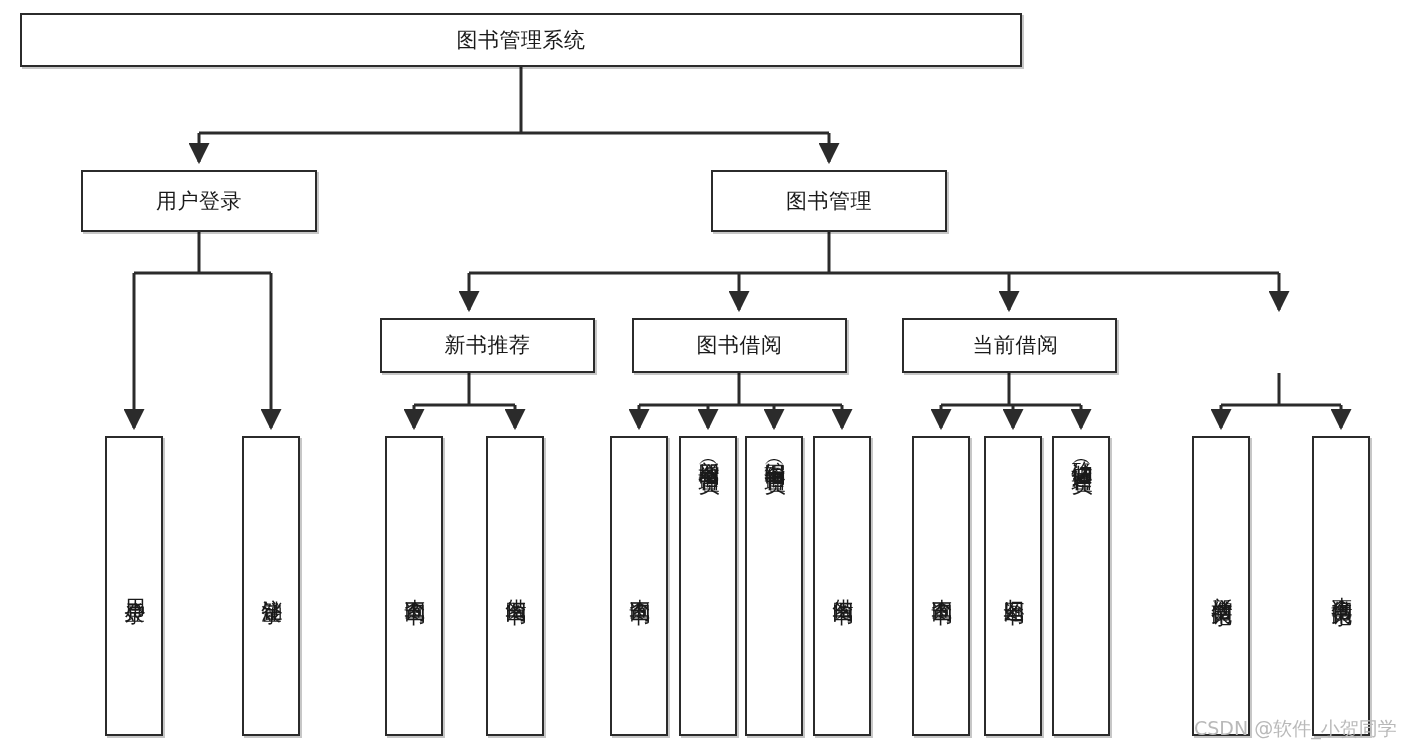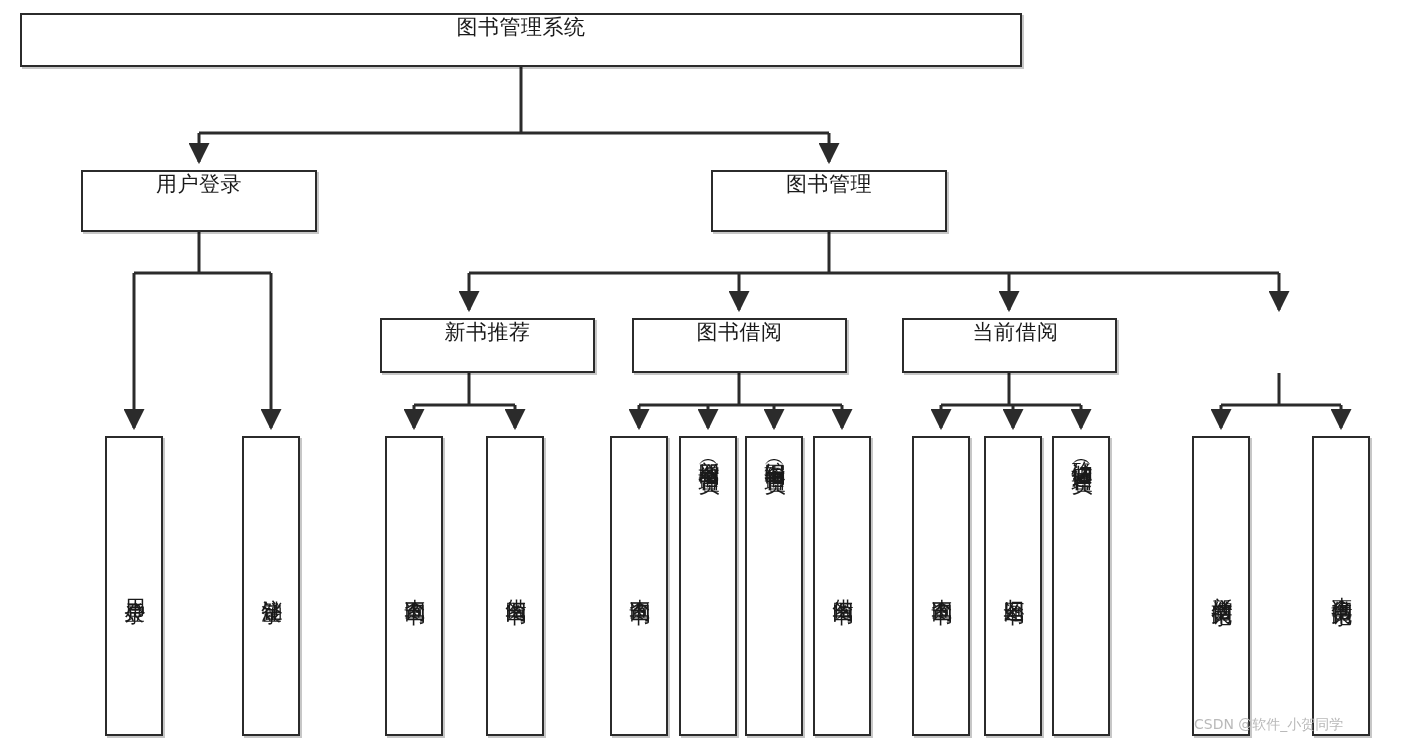--- a/index.html
+++ b/index.html
@@ -24,21 +24,21 @@
     width: 1405px;
     height: 747px;
   }
   .node {
     position: absolute;
     box-sizing: border-box;
     background: #ffffff;
     border: 2px solid #2b2b2b;
     box-shadow: 2px 2px 0 rgba(0,0,0,0.22);
     display: flex;
-    align-items: flex-start;
+    align-items: center;
     justify-content: center;
     color: #1a1a1a;
     z-index: 2;
   }
   .node-label {
     font-size: 21px;
     line-height: 1.15;
     letter-spacing: 0.5px;
     white-space: nowrap;
   }
@@ -57,21 +57,21 @@
     white-space: normal;
     text-align: center;
   }
   
   .node.vertical.top-aligned {
     align-items: flex-start;
     padding-top: 6px;
   }
   .watermark {
     position: absolute;
-    font-size: 14px;
+    font-size: 19px;
     color: #b9b9b9;
     white-space: nowrap;
     z-index: 5;
     font-family: "DejaVu Sans", "Liberation Sans", sans-serif;
   }
 </style>
 </head>
 <body>
 
 <div id="canvas">

